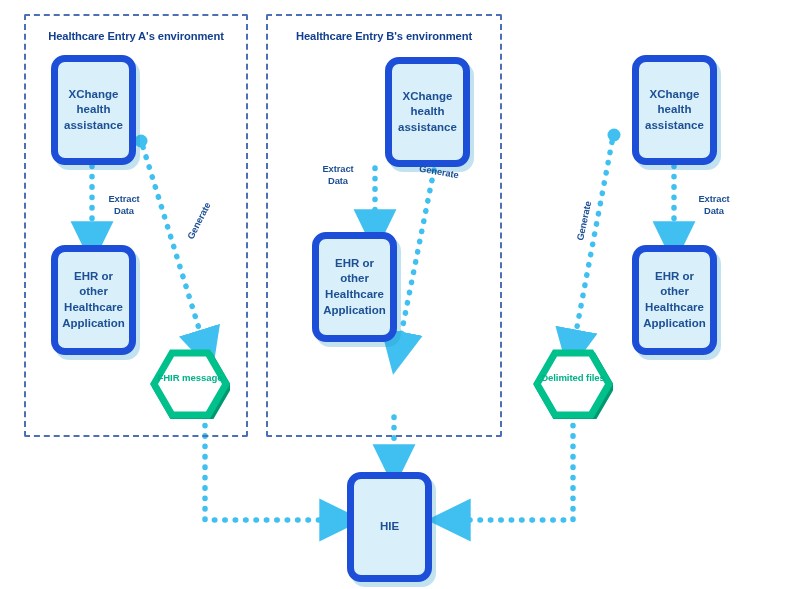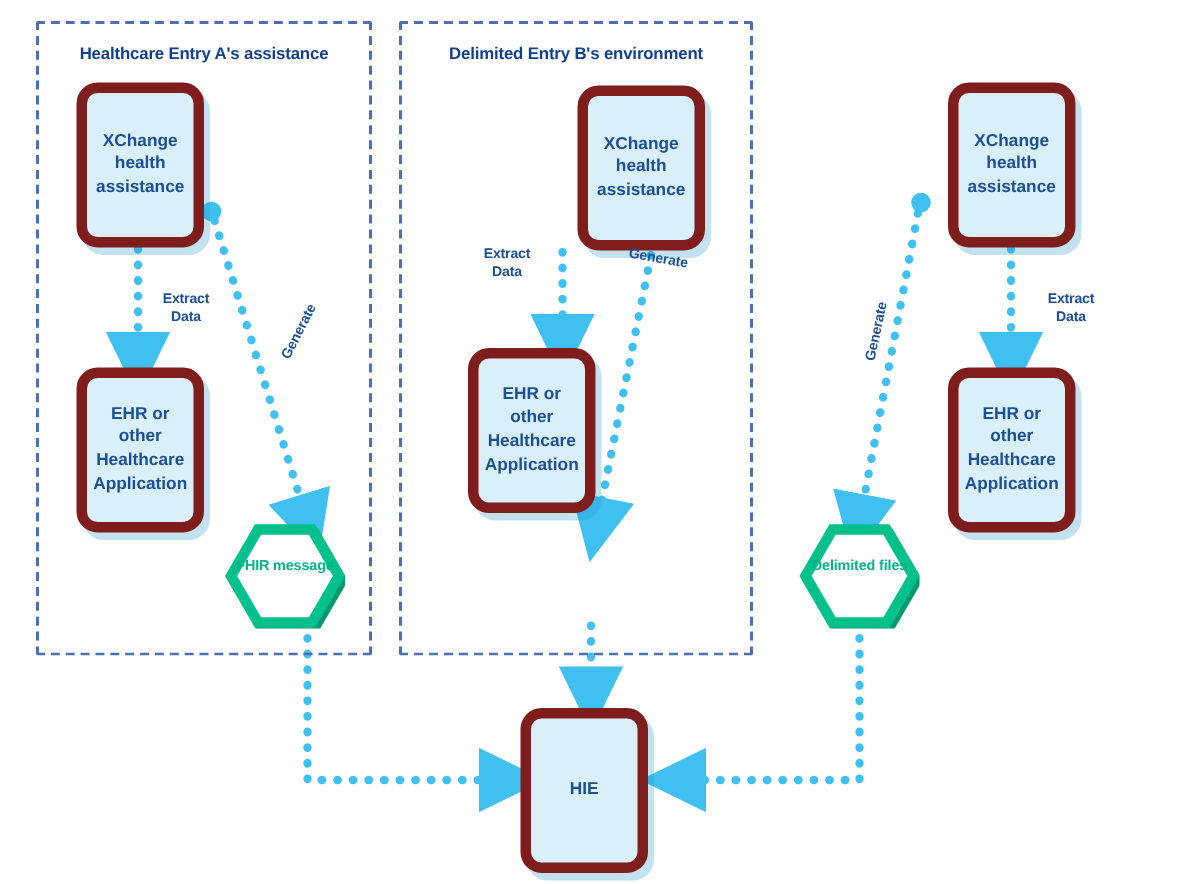--- a/index.html
+++ b/index.html
@@ -38,21 +38,21 @@
     left: 0;
     font-size: 11.2px;
     font-weight: bold;
     color: #123f8f;
     letter-spacing: -0.1px;
   }
   .devbox {
     position: absolute;
     box-sizing: border-box;
     background: #d9effa;
-    border: 7px solid #7f1d1d;
+    border: 7px solid #1d4ed8;
     border-radius: 14px;
     display: flex;
     align-items: center;
     justify-content: center;
     text-align: center;
     color: #1c4f94;
     font-size: 11.5px;
     font-weight: bold;
     line-height: 1.35;
     padding: 4px;
@@ -108,24 +108,24 @@
     <path d="M434,170 L398,350" stroke="#3fc0f0" stroke-width="5.5" fill="none" stroke-linecap="round" stroke-dasharray="0.4 10" marker-end="url(#arrowBlue)"></path>
     <path d="M394,417 L394,463" stroke="#3fc0f0" stroke-width="5.5" fill="none" stroke-linecap="round" stroke-dasharray="0.4 10" marker-end="url(#arrowBlue)"></path>
 
     <path d="M674,166 L674,240" stroke="#3fc0f0" stroke-width="5.5" fill="none" stroke-linecap="round" stroke-dasharray="0.4 10" marker-end="url(#arrowBlue)"></path>
     <circle cx="614" cy="135" r="6.5" fill="#3fc0f0"></circle>
     <path d="M612,142 L573,348" stroke="#3fc0f0" stroke-width="5.5" fill="none" stroke-linecap="round" stroke-dasharray="0.4 10" marker-end="url(#arrowBlue)"></path>
     <path d="M573,415 L573,520 L452,520" stroke="#3fc0f0" stroke-width="5.5" fill="none" stroke-linecap="round" stroke-dasharray="0.4 10" marker-end="url(#arrowBlue)"></path>
   </svg>
 
   <div class="panel" style="left:24px; top:14px; width:224px; height:423px;">
-    <div class="panel-title">Healthcare Entry A's assistance</div>
+    <div class="panel-title">Healthcare Entry A's environment</div>
   </div>
   <div class="panel" style="left:266px; top:14px; width:236px; height:423px;">
-    <div class="panel-title">Delimited Entry B's environment</div>
+    <div class="panel-title">Healthcare Entry B's environment</div>
   </div>
 
   <div class="devbox" style="left:51px; top:55px; width:85px; height:110px;">
     <span>XChange
 health
 assistance</span>
   </div>
   <div class="devbox" style="left:51px; top:245px; width:85px; height:110px;">
     <span>EHR or other
 Healthcare

